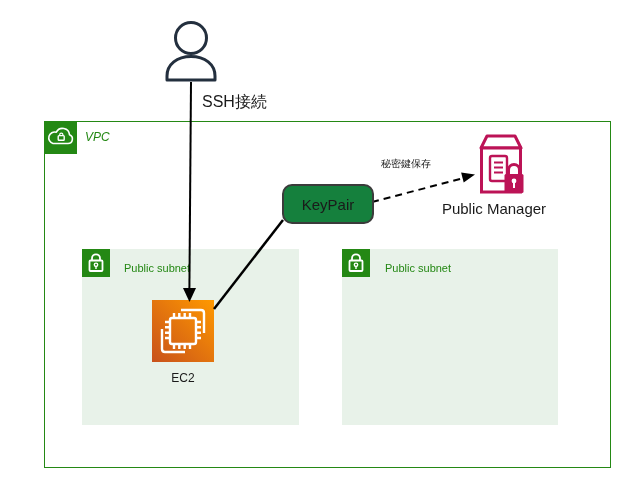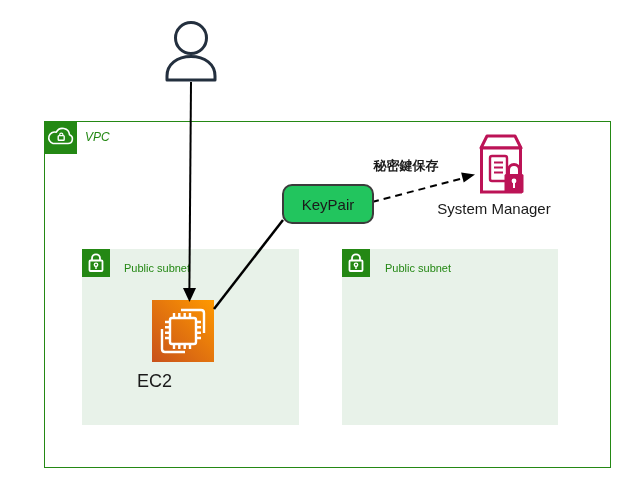--- a/index.html
+++ b/index.html
@@ -18,30 +18,30 @@
   .subnet-right{left:342px;top:249px;width:216px;height:176px;}
   .subnet-icon{width:28px;height:28px;background:#248814;z-index:2;display:flex;align-items:center;justify-content:center;}
   .subnet-icon-left{left:82px;top:249px;}
   .subnet-icon-right{left:342px;top:249px;}
   .subnet-label{font-size:11px;color:#248814;z-index:2;}
   .subnet-label-left{left:124px;top:262px;}
   .subnet-label-right{left:385px;top:262px;}
   
   .ec2-icon{left:152px;top:300px;width:62px;height:62px;z-index:2;
     background:linear-gradient(to top right,#C8511B,#FF9900);}
-  .ec2-label{left:137px;top:371px;width:92px;font-size:18px;z-index:2;}
+  .ec2-label{left:137px;top:371px;width:92px;text-align:center;font-size:12px;z-index:2;}
   
   .keypair-box{left:282px;top:184px;width:88px;height:36px;border:2px solid #3b3b3b;border-radius:10px;
-    background:#22c55e;display:flex;align-items:center;justify-content:center;font-size:15px;z-index:4;}
+    background:#15803d;display:flex;align-items:center;justify-content:center;font-size:15px;z-index:4;}
   
   .ps-icon{left:477px;top:134px;width:48px;height:62px;z-index:2;}
   .ps-label{left:419px;top:201px;width:150px;text-align:center;font-size:15px;line-height:16px;z-index:2;}
   
   .ssh-label{left:202px;top:92px;font-size:16px;z-index:2;}
-  .secret-label{left:360px;top:157px;width:92px;text-align:center;font-size:13px;z-index:2;font-weight:bold;}
+  .secret-label{left:360px;top:157px;width:92px;text-align:center;font-size:10px;z-index:2;}
   
   .overlay{left:0;top:0;z-index:3;pointer-events:none;}
 </style>
 </head>
 <body>
 
 <div class="canvas">
 
   <div class="abs vpc-box"></div>
   <div class="abs vpc-icon">
@@ -100,23 +100,24 @@
       <rect x="4.5" y="14" width="39" height="44" fill="#fff" stroke="#BC1356" stroke-width="3"></rect>
       <rect x="13" y="22" width="17" height="25" rx="2" fill="none" stroke="#BC1356" stroke-width="2.4"></rect>
       <path d="M17,28.5 H26 M17,33.5 H26 M17,38.5 H26" stroke="#BC1356" stroke-width="2"></path>
       <path d="M31.5,40 v-4 a5.5,5.5 0 0 1 11,0 v4" fill="none" stroke="#BC1356" stroke-width="3"></path>
       <rect x="27.5" y="40" width="19" height="19" rx="1.5" fill="#BC1356"></rect>
       <circle cx="37" cy="47" r="2.4" fill="#fff"></circle>
       <rect x="36" y="48.5" width="2" height="5.5" fill="#fff"></rect>
     </svg>
   </div>
   <div class="abs ps-label">
-    <div>System Manager</div>
+    <div>Public Manager</div>
   </div>
 
+  <span class="abs ssh-label">SSH接続</span>
   <span class="abs secret-label">秘密鍵保存</span>
 
   <svg class="abs overlay" width="640" height="499" viewBox="0 0 640 499">
 
     <g>
       <circle cx="191" cy="38" r="15.5" fill="none" stroke="#232F3E" stroke-width="3"></circle>
       <path d="M167,80 V76 C167,64.5 177,56.5 191,56.5 C205,56.5 215,64.5 215,76 V80 Z" fill="none" stroke="#232F3E" stroke-width="3" stroke-linejoin="round"></path>
     </g>
 
     <g>

